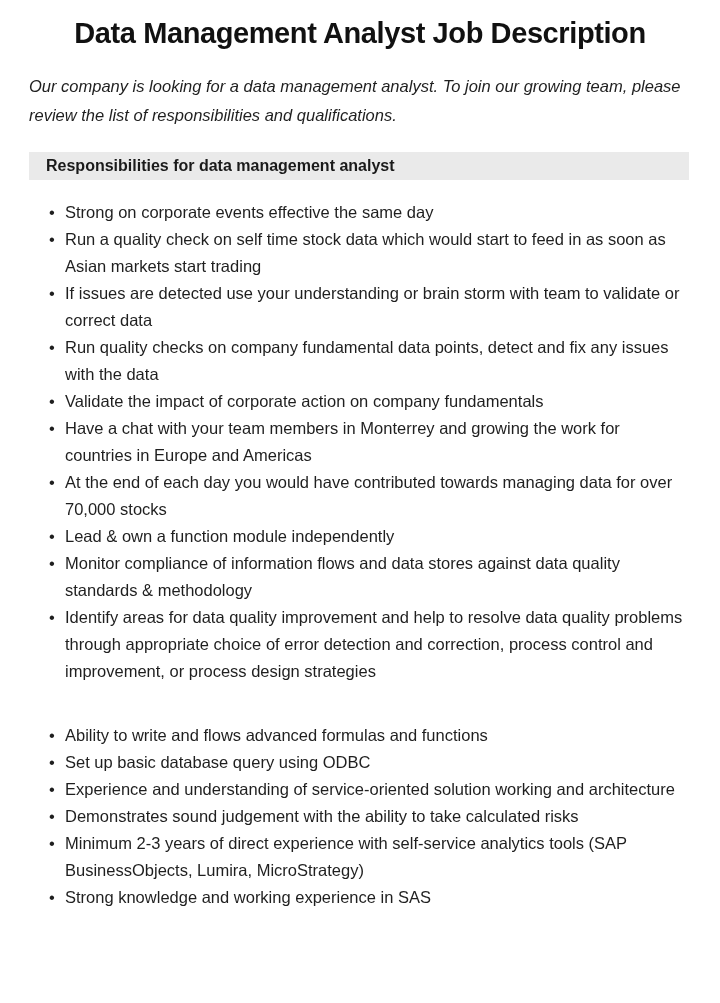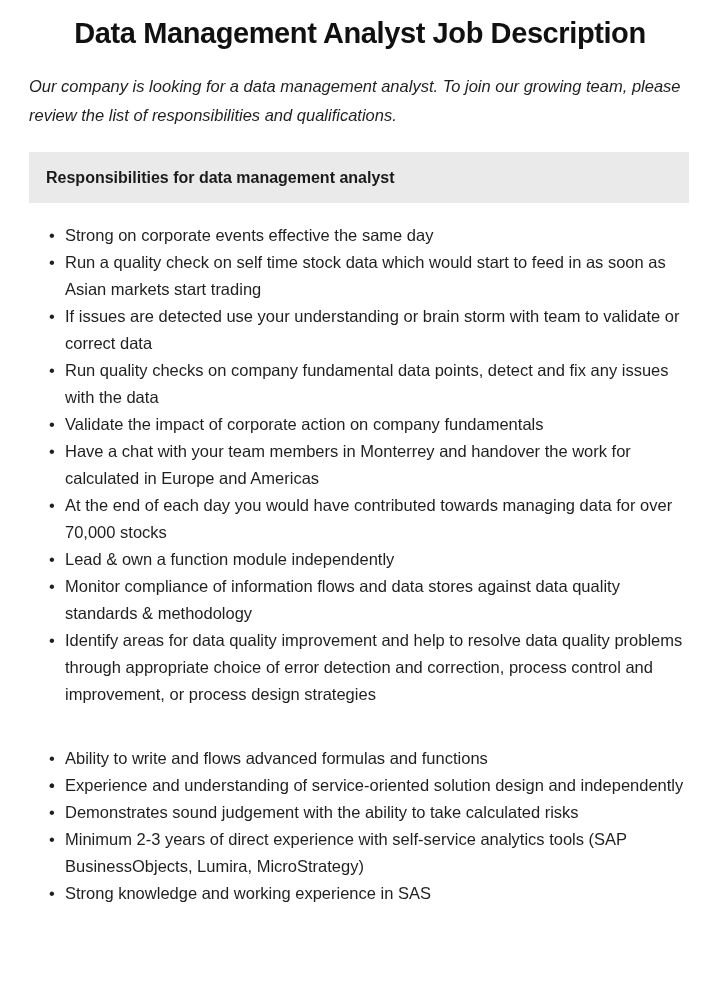--- a/index.html
+++ b/index.html
@@ -36,21 +36,21 @@
     line-height: 29px;
     color: #1f1f1f;
     margin: 0;
     padding: 22px 24px 0 21px;
     max-width: 676px;
     font-style: italic;
   }
   .section-header {
     background: #eaeaea;
     margin: 0 23px 0 21px;
-    height: 51px;
+    height: 28px;
     display: flex;
     align-items: center;
     box-sizing: border-box;
     padding: 0 0 0 17px;
   }
   .section-header-text {
     font-size: 16px;
     font-weight: bold;
     color: #1a1a1a;
     line-height: 20px;
@@ -115,21 +115,21 @@
     <li class="bullet-item">
       <span class="dot">•</span>
       <span>Run quality checks on company fundamental data points, detect and fix any issues with the data</span>
     </li>
     <li class="bullet-item">
       <span class="dot">•</span>
       <span>Validate the impact of corporate action on company fundamentals</span>
     </li>
     <li class="bullet-item">
       <span class="dot">•</span>
-      <span>Have a chat with your team members in Monterrey and handover the work for calculated in Europe and Americas</span>
+      <span>Have a chat with your team members in Monterrey and growing the work for countries in Europe and Americas</span>
     </li>
     <li class="bullet-item">
       <span class="dot">•</span>
       <span>At the end of each day you would have contributed towards managing data for over 70,000 stocks</span>
     </li>
     <li class="bullet-item">
       <span class="dot">•</span>
       <span>Lead &amp; own a function module independently</span>
     </li>
     <li class="bullet-item">
@@ -145,24 +145,25 @@
   <div class="spacer-between"></div>
 
 
   <ul class="bullet-list qualifications">
     <li class="bullet-item">
       <span class="dot">•</span>
       <span>Ability to write and flows advanced formulas and functions</span>
     </li>
     <li class="bullet-item">
       <span class="dot">•</span>
+      <span>Set up basic database query using ODBC</span>
     </li>
     <li class="bullet-item">
       <span class="dot">•</span>
-      <span>Experience and understanding of service-oriented solution design and independently</span>
+      <span>Experience and understanding of service-oriented solution working and architecture</span>
     </li>
     <li class="bullet-item">
       <span class="dot">•</span>
       <span>Demonstrates sound judgement with the ability to take calculated risks</span>
     </li>
     <li class="bullet-item">
       <span class="dot">•</span>
       <span>Minimum 2-3 years of direct experience with self-service analytics tools (SAP BusinessObjects, Lumira, MicroStrategy)</span>
     </li>
     <li class="bullet-item">

